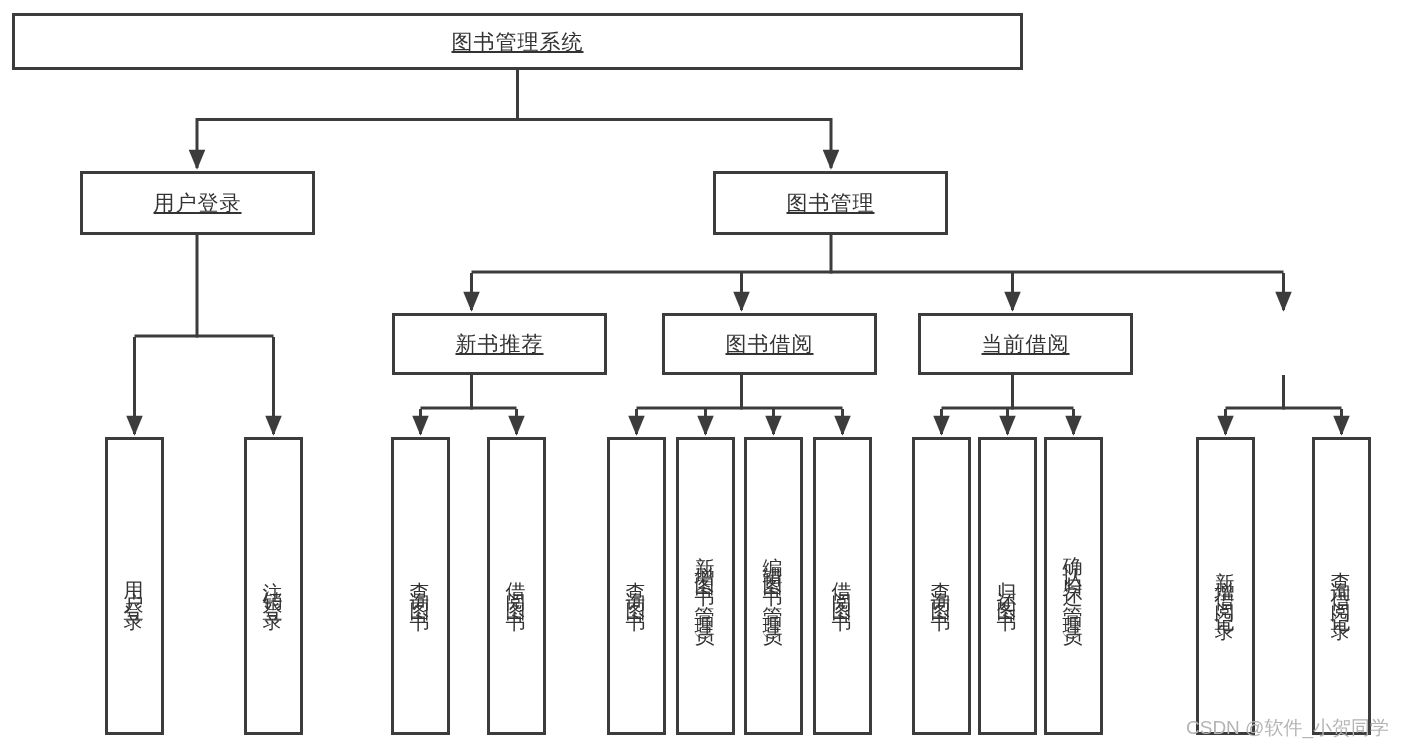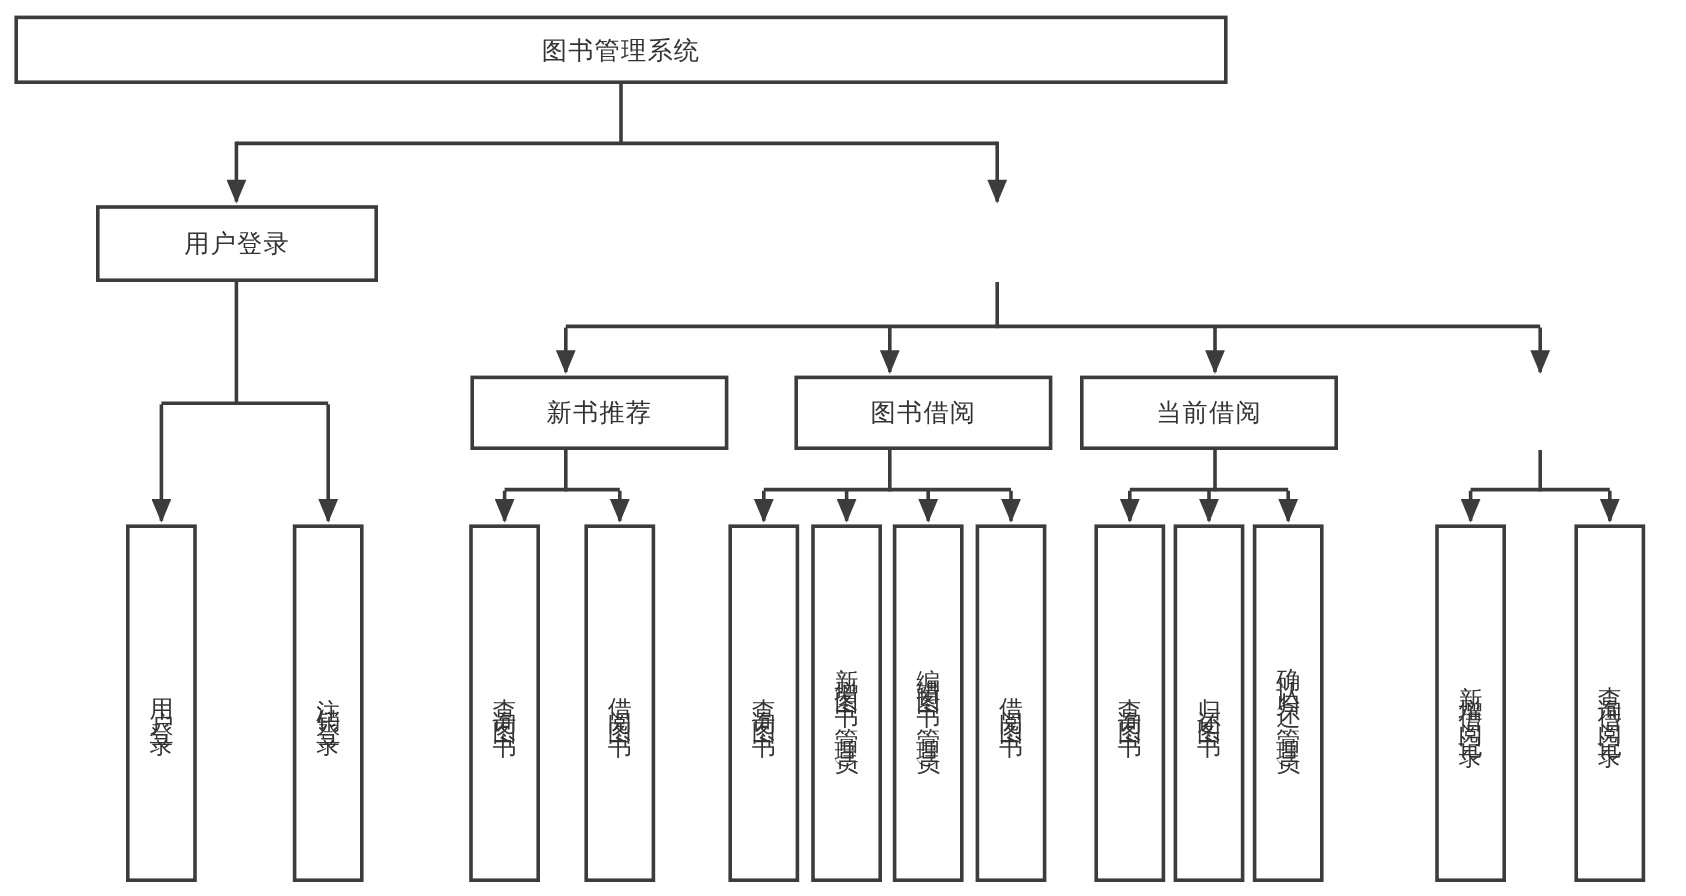--- a/index.html
+++ b/index.html
@@ -24,20 +24,21 @@
     box-sizing: border-box;
     border: 3px solid #3c3c3c;
     background: #ffffff;
     display: flex;
     align-items: center;
     justify-content: center;
     font-size: 21px;
     color: #333333;
     letter-spacing: 1px;
     z-index: 2;
+    text-decoration: underline;
   }
   .root-box {
     left: 12px; top: 13px;
     width: 1011px; height: 57px;
   }
   .lvl2-box {
     top: 171px;
     width: 235px; height: 64px;
   }
   .lvl3-box {
@@ -135,37 +136,39 @@
         <path d="M1225.5 408 H1341.5"></path>
         <path d="M1225.5 409 V434" marker-end="url(#ah)"></path>
         <path d="M1341.5 409 V434" marker-end="url(#ah)"></path>
       </g>
     </g>
   </svg>
 
   <div class="hbox root-box">图书管理系统</div>
 
   <div class="hbox lvl2-box" style="left:80px;">用户登录</div>
+  <div class="hbox lvl2-box" style="left:713px;">图书管理</div>
 
   <div class="hbox lvl3-box" style="left:364px;">新书推荐</div>
   <div class="hbox lvl3-box" style="left:634px;">图书借阅</div>
-  <div class="hbox lvl3-box" style="left:872px;">当前借阅</div>
+  <div class="hbox lvl3-box" style="left:890px;">当前借阅</div>
 
   <div class="leaf" style="left:105px;">用户登录</div>
   <div class="leaf" style="left:244px;">注销登录</div>
 
   <div class="leaf" style="left:391px;">查询图书</div>
   <div class="leaf" style="left:487px;">借阅图书</div>
 
   <div class="leaf" style="left:607px;">查询图书</div>
   <div class="leaf" style="left:676px;">新增图书（管理员）</div>
   <div class="leaf" style="left:744px;">编辑图书（管理员）</div>
   <div class="leaf" style="left:813px;">借阅图书</div>
 
   <div class="leaf" style="left:912px;">查询图书</div>
   <div class="leaf" style="left:978px;">归还图书</div>
   <div class="leaf" style="left:1044px;">确认归还（管理员）</div>
 
   <div class="leaf" style="left:1196px;">新增借阅记录</div>
   <div class="leaf" style="left:1312px;">查询借阅记录</div>
 
+  <div class="watermark">CSDN @软件_小贺同学</div>
 
 </div>
 
 </body></html>

